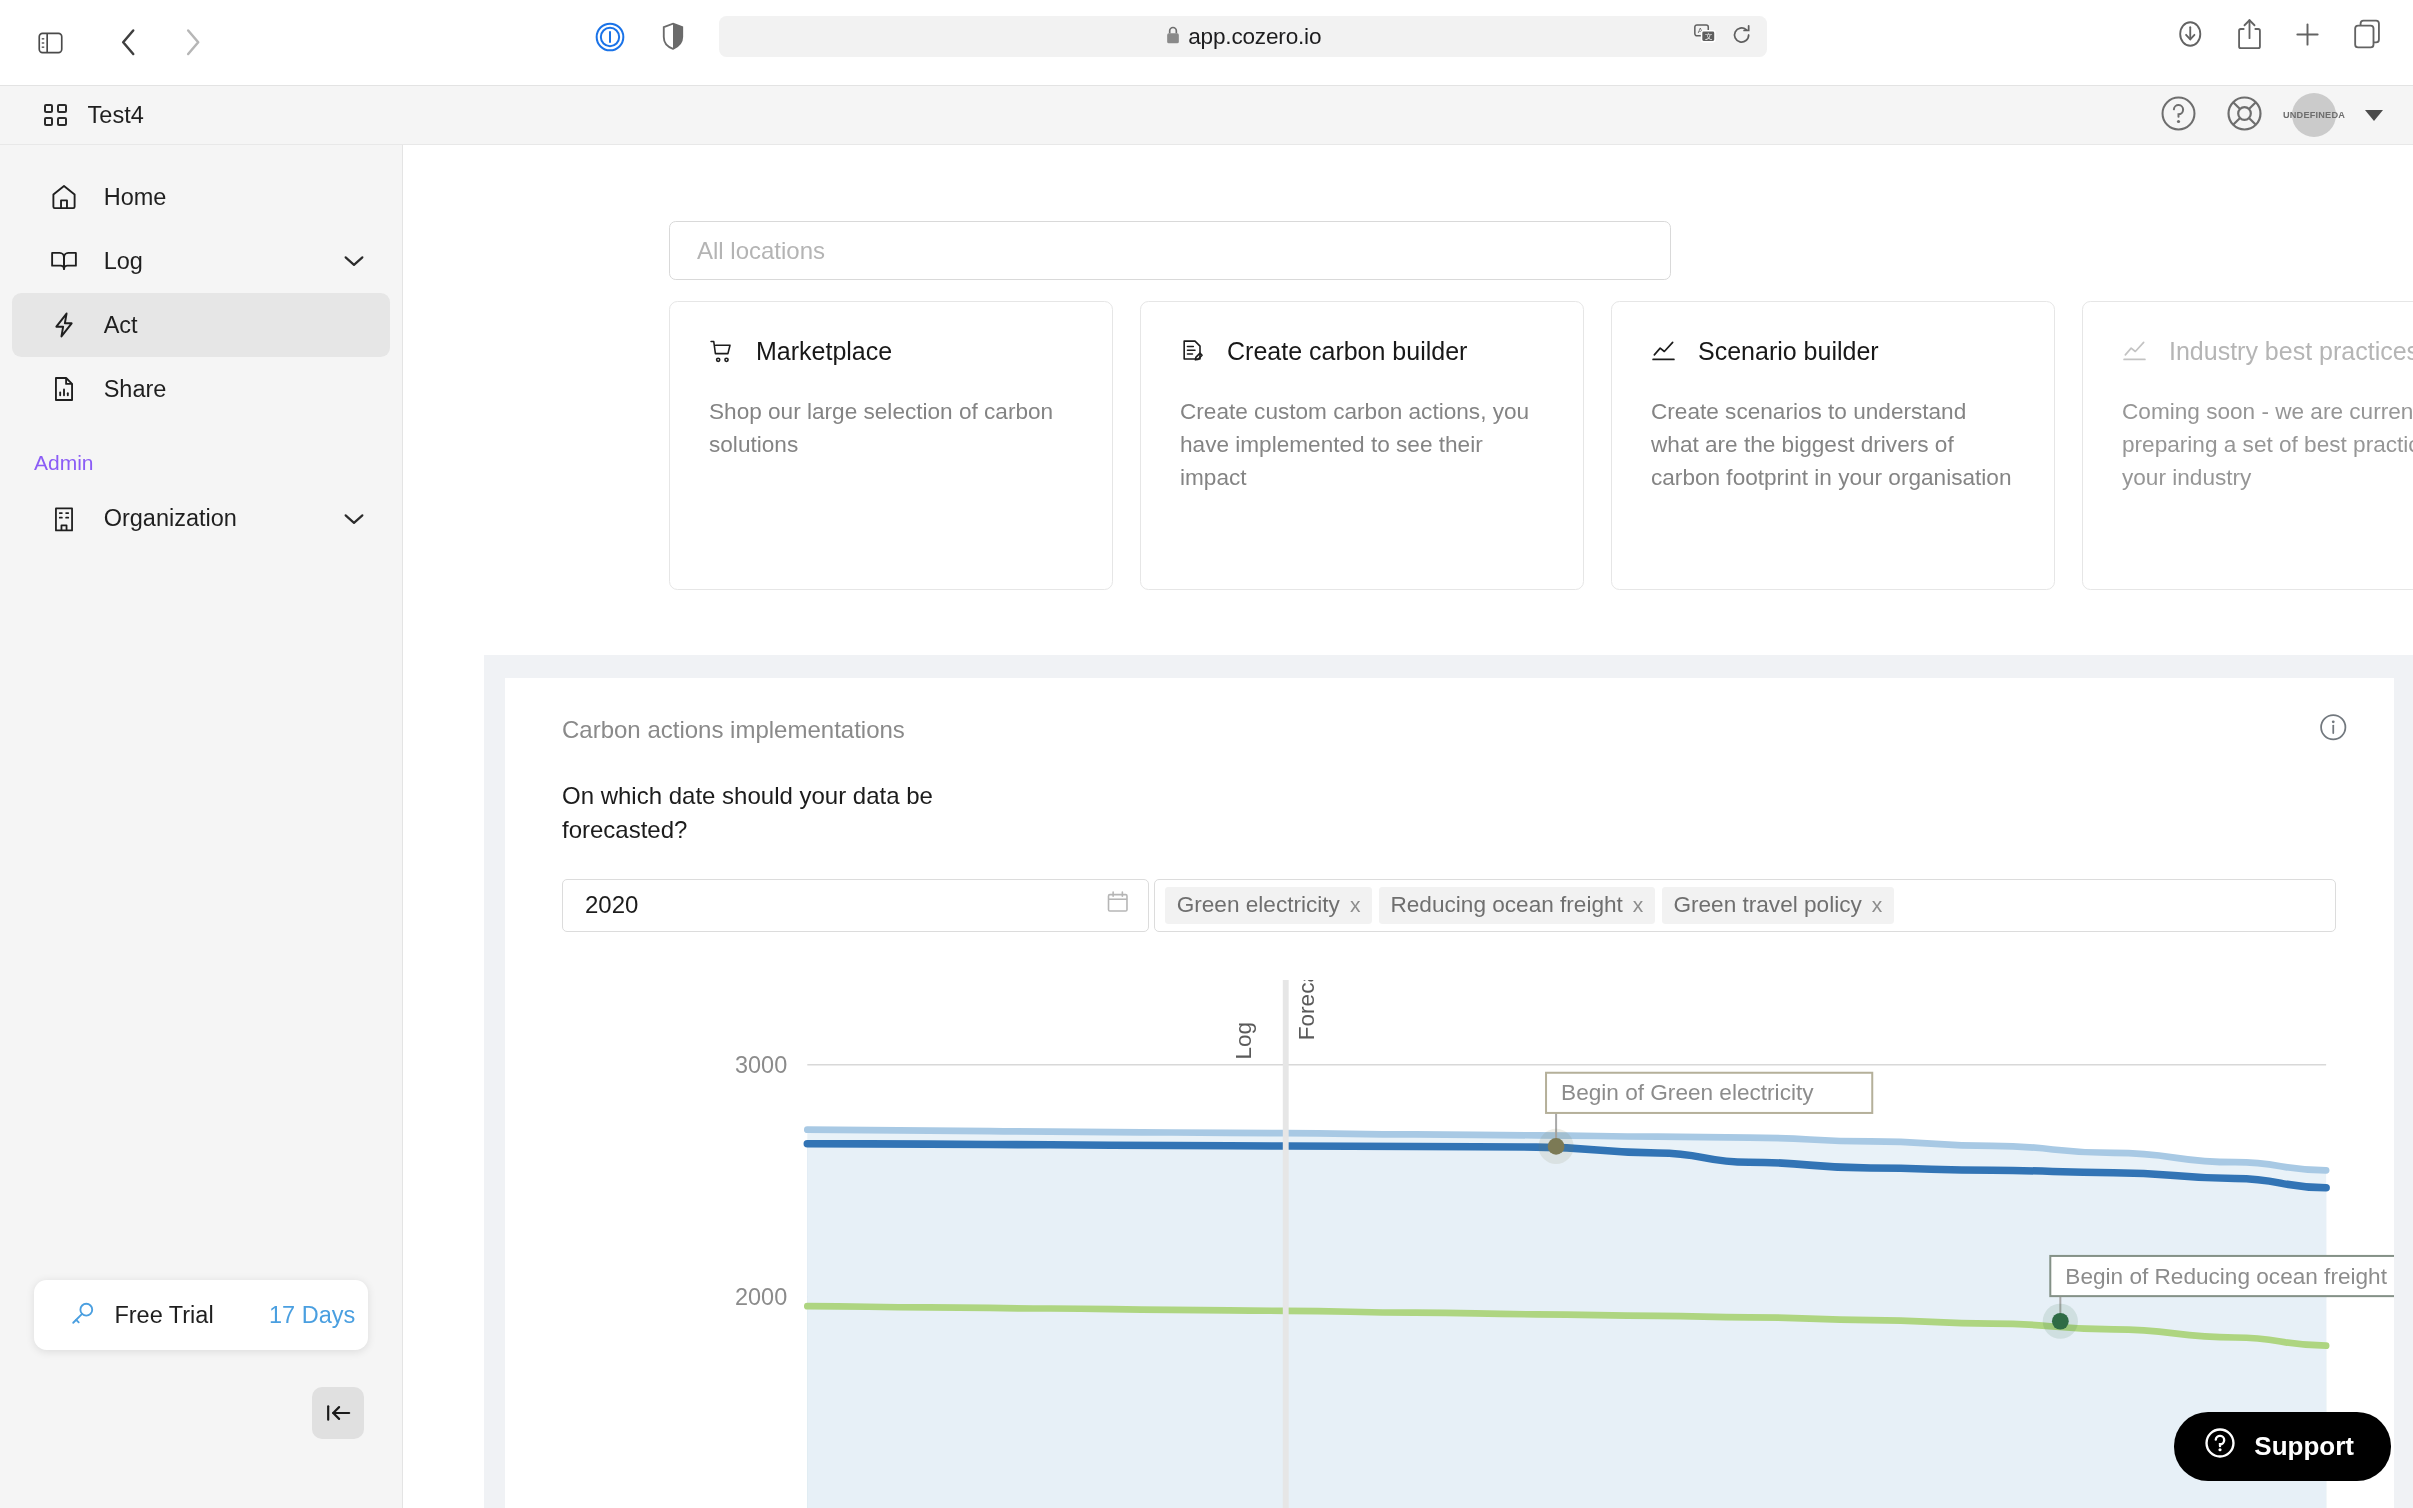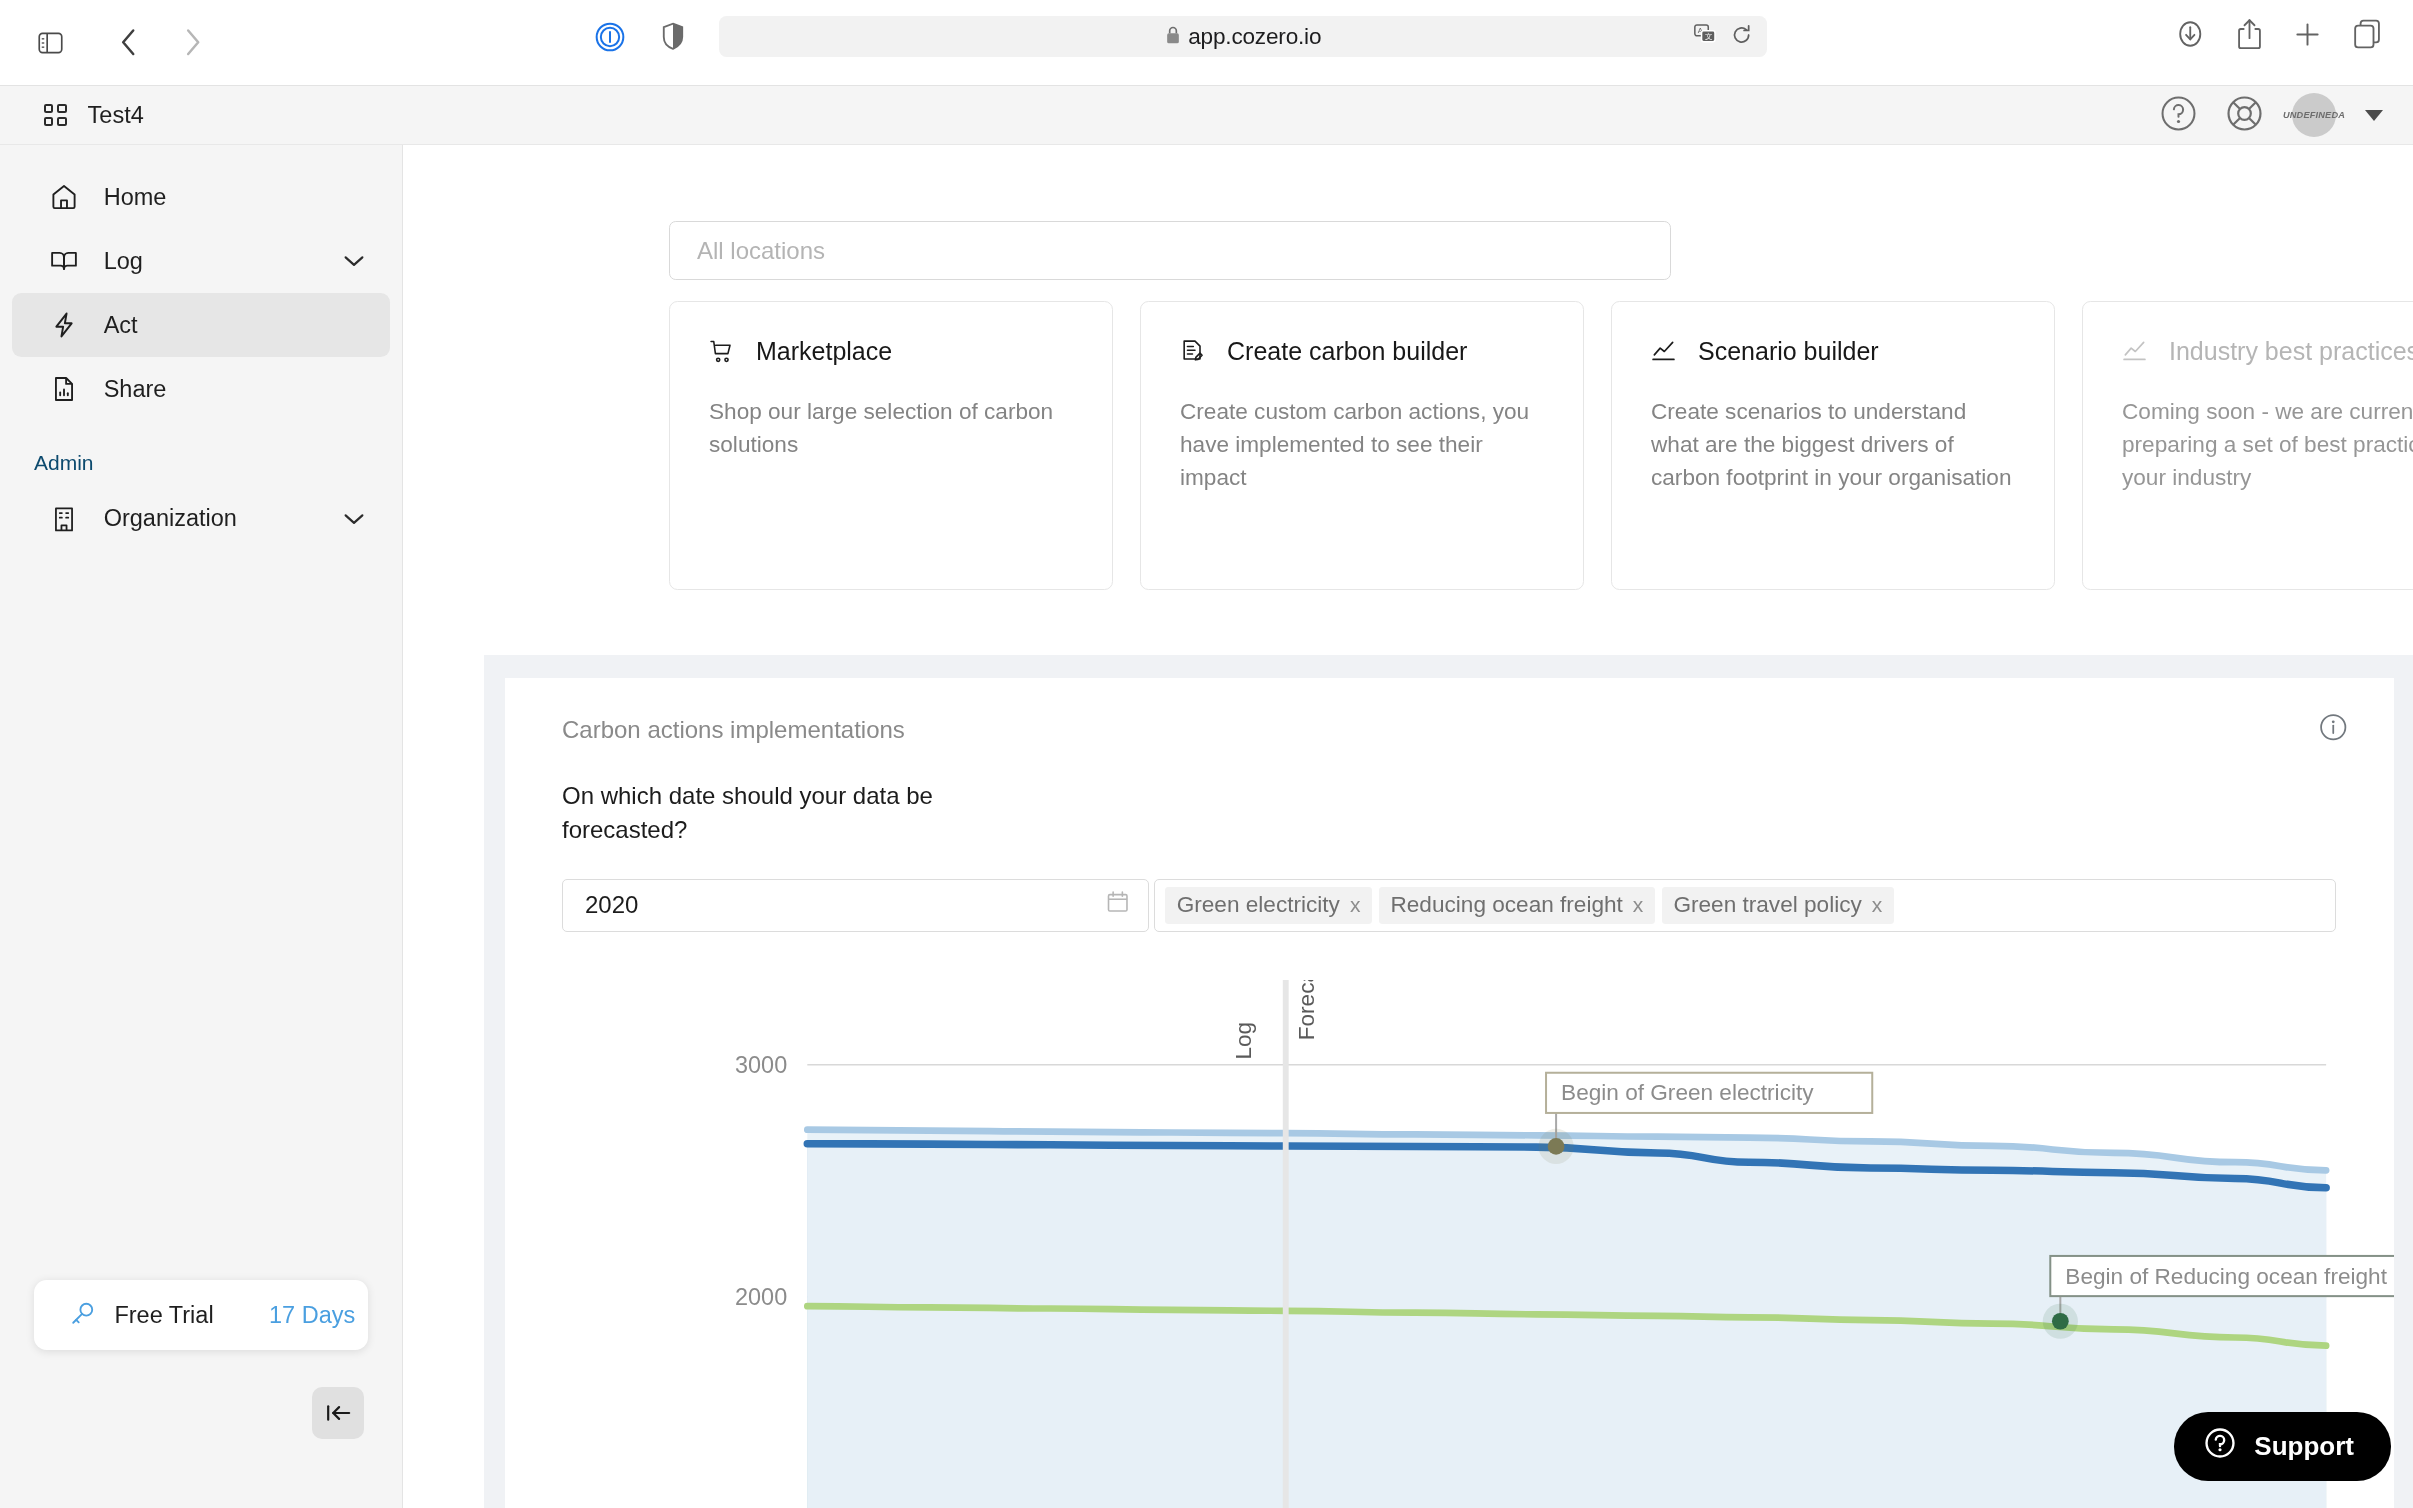--- a/index.html
+++ b/index.html
@@ -62,21 +62,21 @@
   .grid-logo i { display:block; width: 9.2px; height: 9.2px; border: 2px solid #2b2b2b; border-radius: 2.1px; }
 
   .header-right {
     position: absolute; right: 30px;
     display: flex; align-items: center; gap: 29px;
   }
   .avatar {
     width: 44px; height: 44px; border-radius: 50%;
     background: #cbcbcb; color: #6d6d6d;
     display: flex; align-items: center; justify-content: center;
-    font-size: 9.2px; font-weight: 600; letter-spacing: 0.2px; font-style: italic;
+    font-size: 9.2px; font-weight: 600; letter-spacing: 0.2px;
   }
   .caret-down { width: 0; height: 0; border-left: 9.2px solid transparent; border-right: 9.2px solid transparent; border-top: 11px solid #4c4c4c; }
 
   
   .body-wrap { display: flex; width: 2413px; height: 1363px; }
 
   
   .sidebar {
     width: 403px; flex: 0 0 403px; height: 1363px;
     background: #f5f5f5;
@@ -90,21 +90,21 @@
     border-radius: 9.2px;
     padding-left: 38px; padding-right: 25px;
     color: #1f1f1f; font-size: 23.5px;
     cursor: pointer;
   }
   .nav-item.active { background: #e6e6e6; }
   .nav-icon { width: 34px; display: flex; align-items: center; color: #1f1f1f; }
   .nav-label { margin-left: 20px; flex: 1; }
   .nav-chev { color: #2b2b2b; display: flex; align-items: center; }
   .nav-section {
-    font-size: 21px; color: #0c4a6e;
+    font-size: 21px; color: #8b5cf6;
     padding-left: 34px; margin-top: 30px; margin-bottom: 11.7px;
   }
   .trial-card {
     position: absolute; left: 34px; bottom: 158px;
     width: 334px; height: 70px;
     background: #ffffff; border-radius: 12.6px;
     box-shadow: 0 1.7px 8.4px rgba(0,0,0,0.10);
     display: flex; align-items: center; gap: 18.4px;
     padding-left: 35px;
   }

